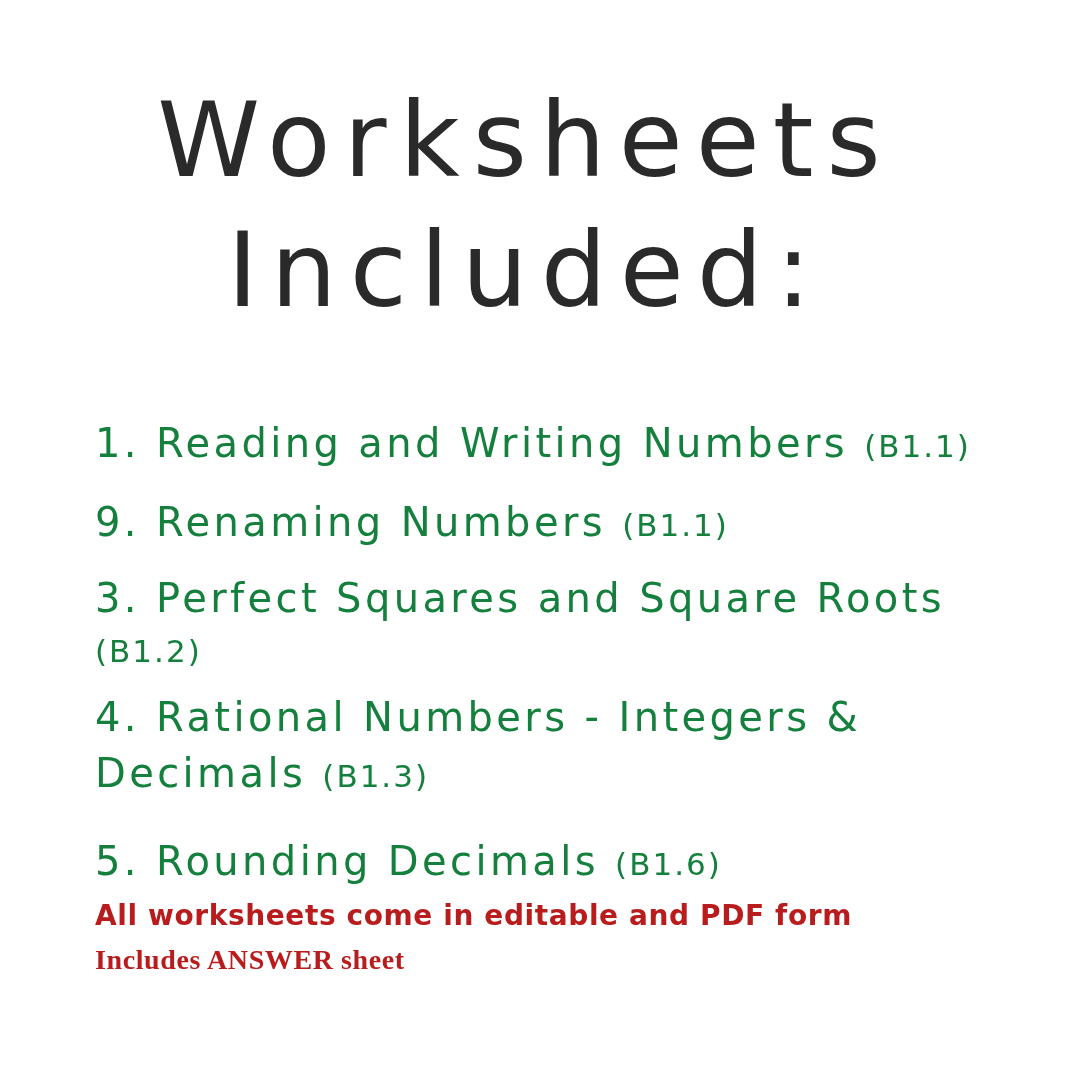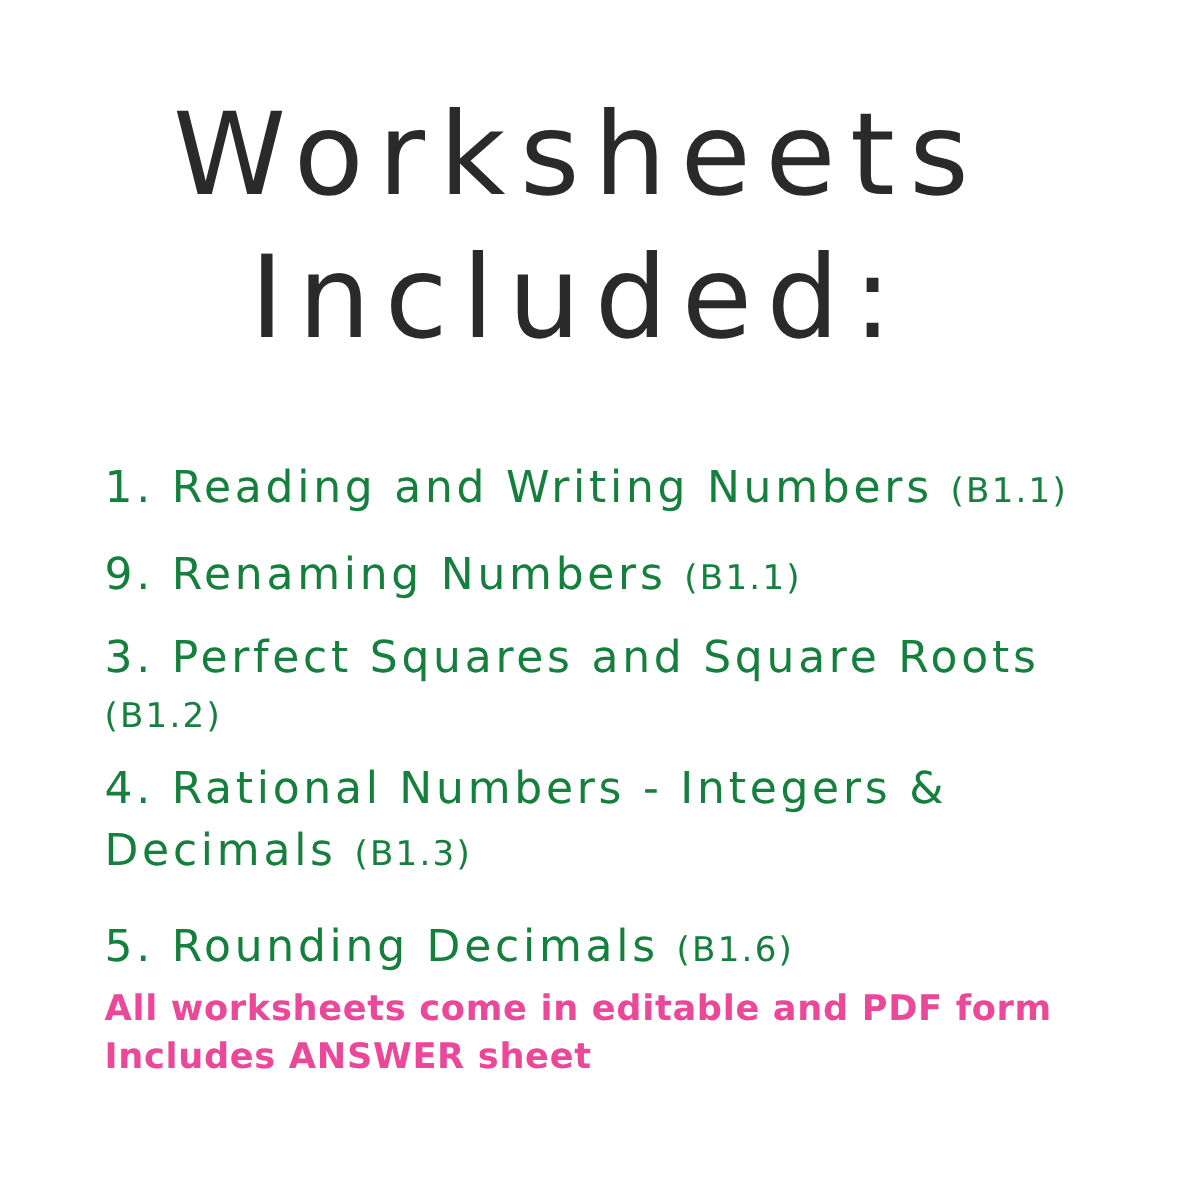--- a/index.html
+++ b/index.html
@@ -2,21 +2,21 @@
 <html><head>
 <meta charset="utf-8">
 <style>
   html, body { margin: 0; padding: 0; background: #ffffff; }
   body { width: 1089px; height: 1089px; position: relative; overflow: hidden; color: #231f20; font-family: "DejaVu Sans", sans-serif; }
   .title { position: absolute; left: 0; width: 1051px; text-align: center; font-size: 104px; font-weight: 400; letter-spacing: 13px; color: #2a2a2a; line-height: 1; }
   .t1 { top: 88px; }
   .t2 { top: 218px; }
   .item { position: absolute; left: 95px; width: 900px; font-size: 40px; letter-spacing: 3.4px; line-height: 56px; color: #15803d; margin-top: 37px; }
   .code { font-size: 31px; letter-spacing: 2px; }
-  .note { position: absolute; left: 95px; font-size: 32px; font-weight: bold; letter-spacing: 0.6px; line-height: 44px; color: #ec4899; }
+  .note { position: absolute; left: 95px; font-size: 28px; font-weight: bold; letter-spacing: 0.6px; line-height: 44px; color: #b91c1c; }
 </style>
 </head>
 <body>
 
 <div class="title t1">Worksheets</div>
 <div class="title t2">Included:</div>
 
 <div class="item" style="top:378px;">
   <span>1. Reading and Writing Numbers</span>
   <span class="code">(B1.1)</span>
@@ -32,13 +32,13 @@
 <div class="item" style="top:652px; width:800px;">
   <span>4. Rational Numbers - Integers &amp; Decimals</span>
   <span class="code">(B1.3)</span>
 </div>
 <div class="item" style="top:796px;">
   <span>5. Rounding Decimals</span>
   <span class="code">(B1.6)</span>
 </div>
 
 <div class="note" style="top:894px;">All worksheets come in editable and PDF form</div>
-<div class="note" style="top:938px;">Includes ANSWER sheet</div>
+<div class="note" style="top:938px;font-family:Liberation Serif, serif;">Includes ANSWER sheet</div>
 
 </body></html>

